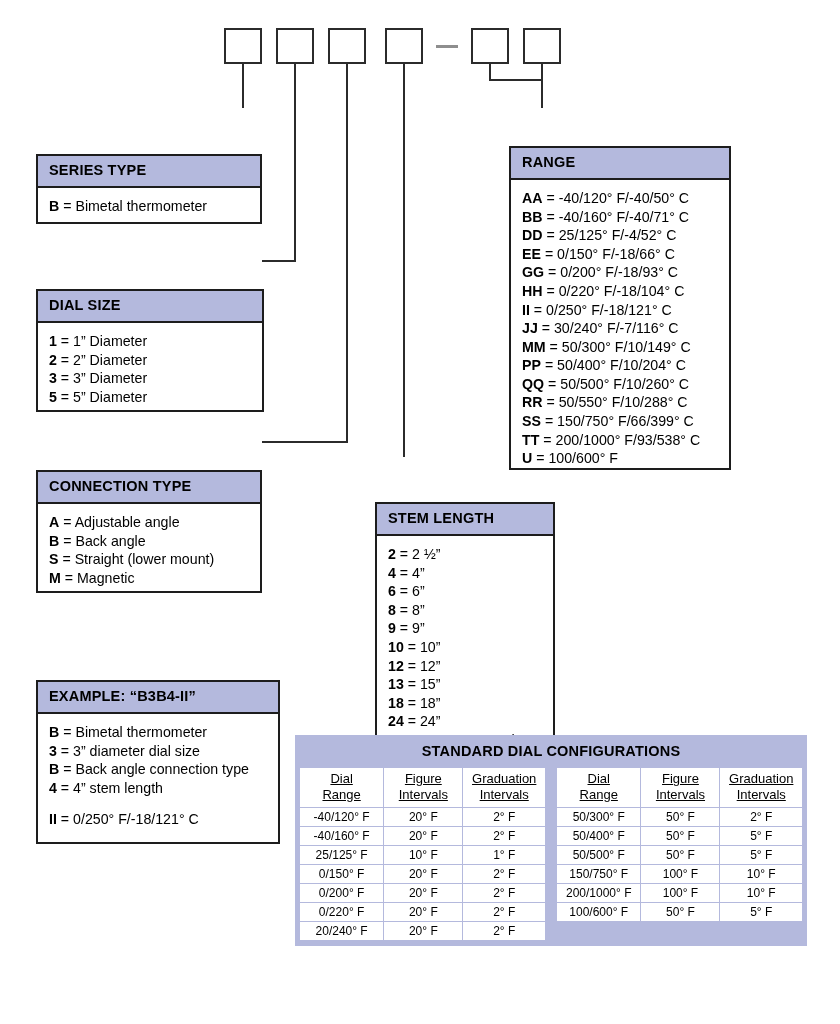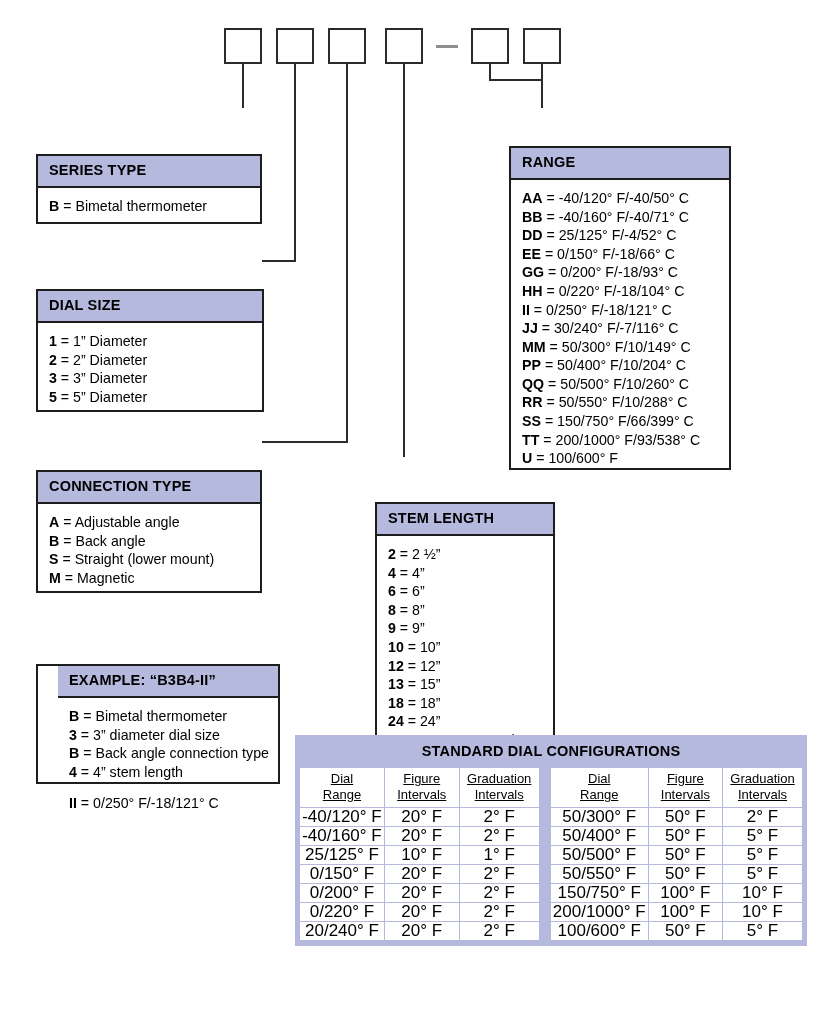--- a/index.html
+++ b/index.html
@@ -99,21 +99,21 @@
   }
   table.dial {
     border-collapse: separate;
     border-spacing: 1px;
     table-layout: fixed;
     background: #b4b9dd;
   }
   table.dial th, table.dial td {
     background: #ffffff;
     font-weight: normal;
-    font-size: 17px;
+    font-size: 12px;
     text-align: center;
     padding: 2px 2px;
     line-height: 14px;
     white-space: nowrap;
   }
   table.dial th {
     font-size: 13px;
     line-height: 16px;
     padding: 3px 2px 4px 2px;
     text-decoration: underline;
@@ -169,21 +169,21 @@
 <div class="panel" style="left:36px; top:424px; width:226px; height:123px;">
   <div class="panel-head">CONNECTION TYPE</div>
   <div class="panel-body">
     <div class="row-line"><b>A</b><span> = Adjustable angle</span></div>
     <div class="row-line"><b>B</b><span> = Back angle</span></div>
     <div class="row-line"><b>S</b><span> = Straight (lower mount)</span></div>
     <div class="row-line"><b>M</b><span> = Magnetic</span></div>
   </div>
 </div>
 
-<div class="panel" style="left:36px; top:618px; width:244px; height:120px;padding-left:20px;">
+<div class="panel" style="left:36px; top:634px; width:244px; height:164px;">
   <div class="panel-head">EXAMPLE:  “B3B4-II”</div>
   <div class="panel-body">
     <div class="row-line"><b>B</b><span> = Bimetal thermometer</span></div>
     <div class="row-line"><b>3</b><span> = 3” diameter dial size</span></div>
     <div class="row-line"><b>B</b><span> = Back angle connection type</span></div>
     <div class="row-line"><b>4</b><span> = 4” stem length</span></div>
     <div class="spacer-line"></div>
     <div class="row-line"><b>II</b><span> = 0/250° F/-18/121° C</span></div>
   </div>
 </div>
@@ -323,25 +323,20 @@
             <td>50/400° F</td>
             <td>50° F</td>
             <td>5° F</td>
           </tr>
         <tr>
             <td>50/500° F</td>
             <td>50° F</td>
             <td>5° F</td>
           </tr>
         <tr>
-            <td>50/550° F</td>
-            <td>50° F</td>
-            <td>5° F</td>
-          </tr>
-        <tr>
             <td>150/750° F</td>
             <td>100° F</td>
             <td>10° F</td>
           </tr>
         <tr>
             <td>200/1000° F</td>
             <td>100° F</td>
             <td>10° F</td>
           </tr>
         <tr>

